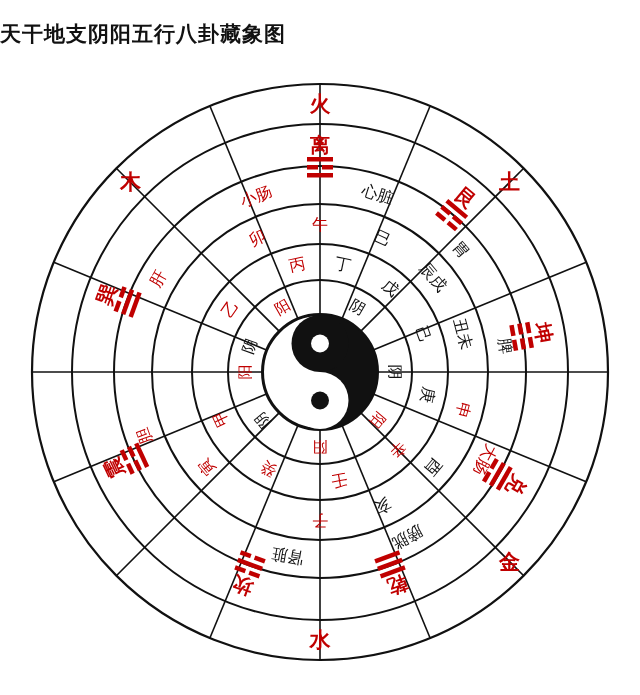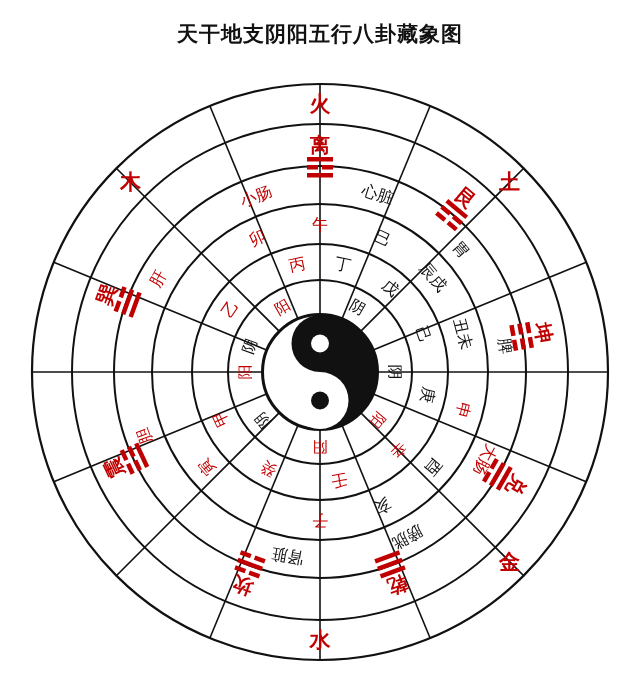--- a/index.html
+++ b/index.html
@@ -12,21 +12,21 @@
     height: 695px;
     font-family: "DejaVu Sans", sans-serif;
     position: relative;
     overflow: hidden;
   }
   #page-title {
     position: absolute;
     top: 20px;
     left: 0;
     width: 640px;
-    text-align: center;
+    text-align: left;
     font-size: 21px;
     font-weight: bold;
     color: #111111;
     letter-spacing: 1px;
     font-family: "DejaVu Sans", sans-serif;
   }
   #wheel-wrap {
     position: absolute;
     left: 0;
     top: 62px;

